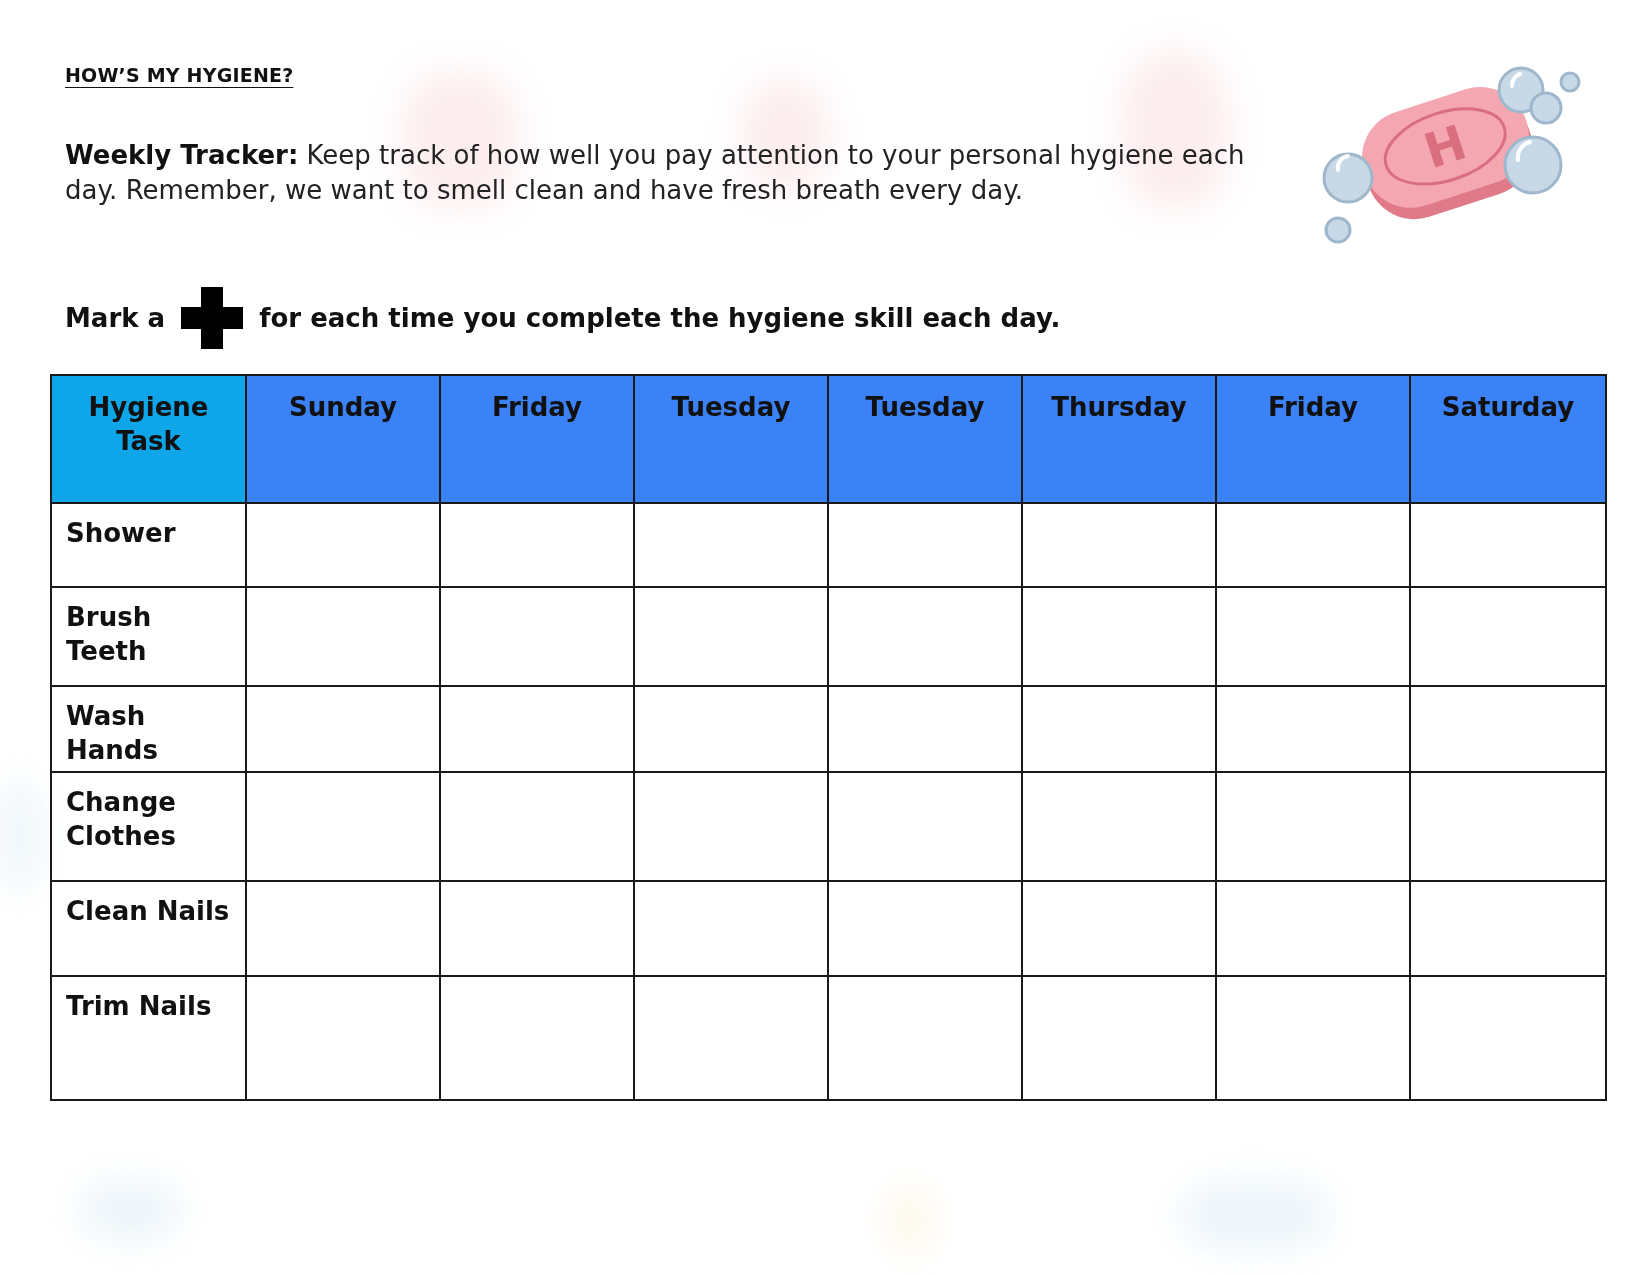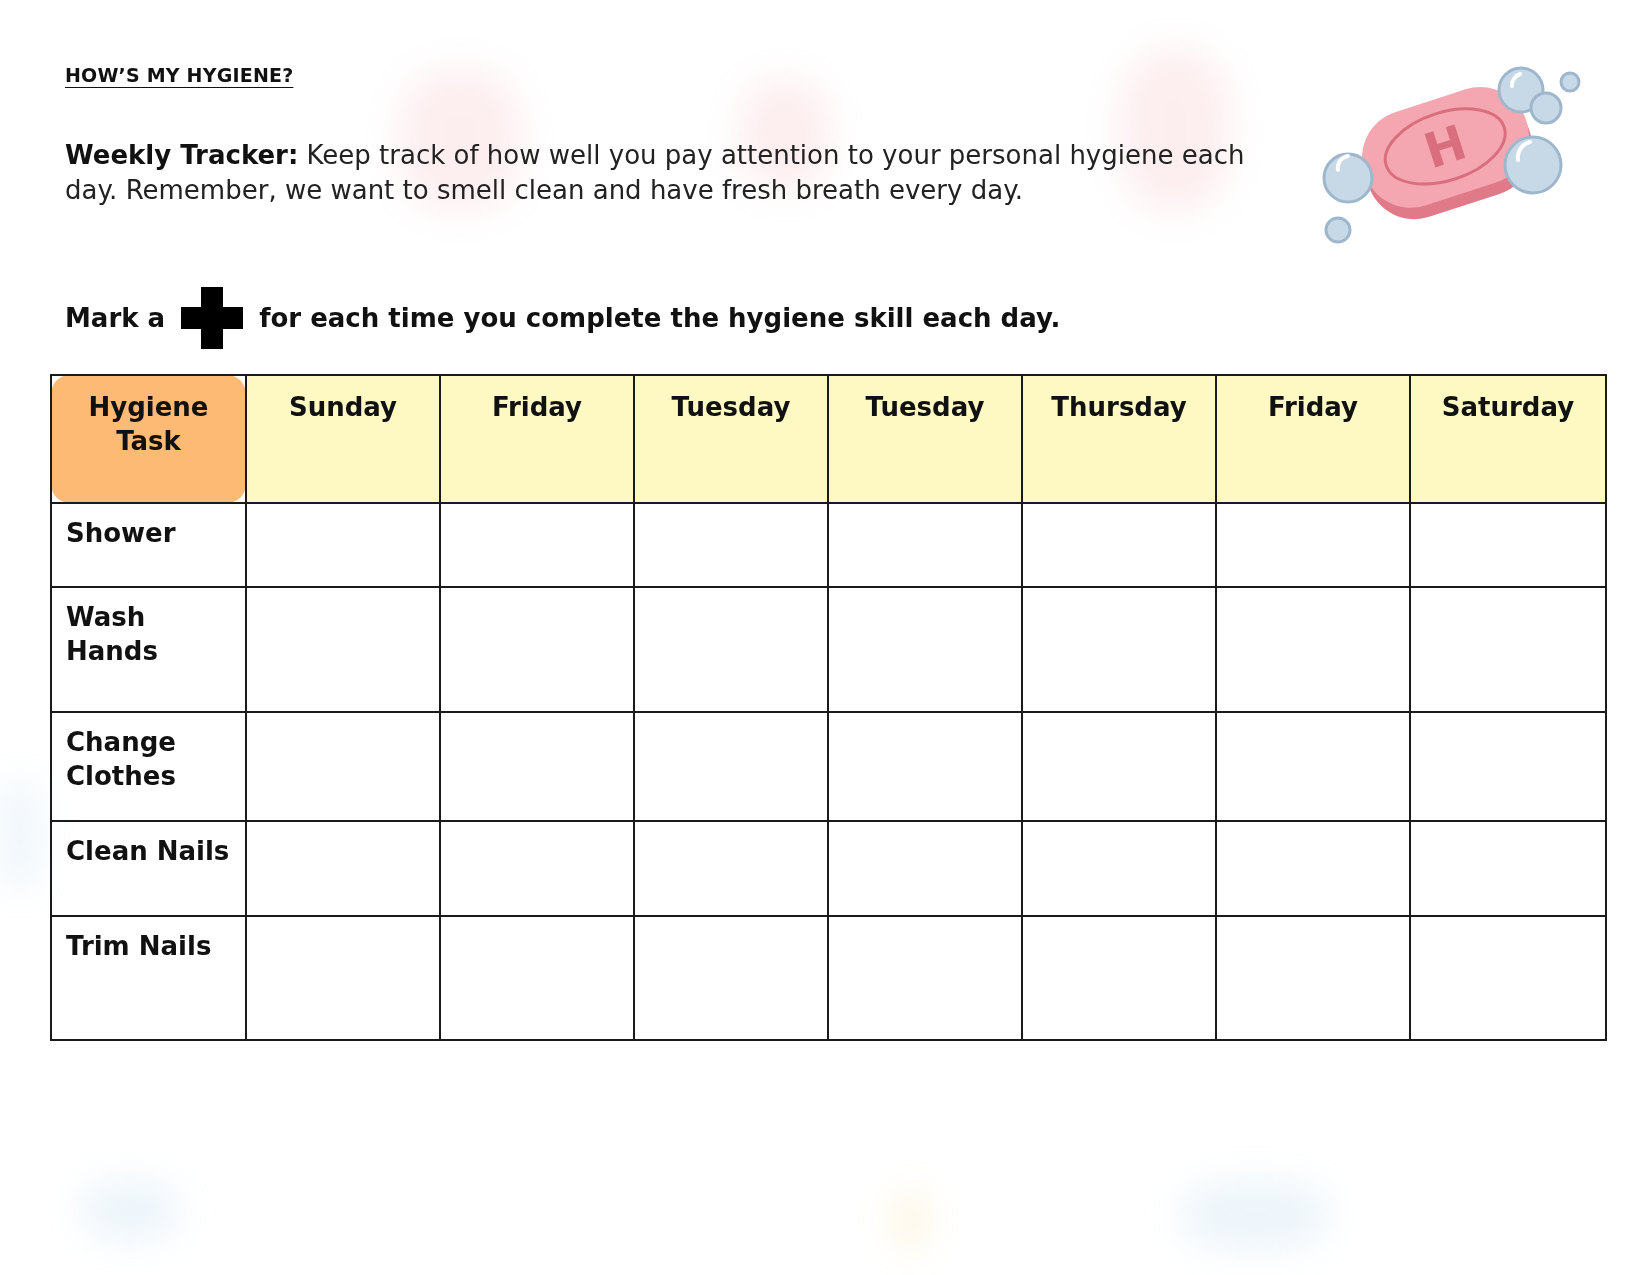--- a/index.html
+++ b/index.html
@@ -33,23 +33,23 @@
   table.tracker {
     position: absolute; left: 50px; top: 374px;
     border-collapse: collapse; table-layout: fixed; width: 1555px;
   }
   table.tracker td, table.tracker th {
     border: 2px solid #1a1a1a; vertical-align: top; padding: 0;
   }
   th {
     font-size: 26px; font-weight: bold; text-align: center;
     padding-top: 14px !important; line-height: 34px;
-    background: #fef9c3;
+    background: #3b82f6;
   }
-  th.task-head { background: #fdba74; border-radius: 19px; }
+  th.task-head { background: #0ea5e9; }
   td.task { font-size: 26px; font-weight: bold; line-height: 34px; padding: 12px 14px 0 14px !important; margin-left: 36px; }
   td.cell { background: rgba(255,255,255,0.9); }
 </style>
 </head>
 <body>
 
 <div class="bg-blob" style="left:400px;top:70px;width:120px;height:140px;background:#f3a0a8;"></div>
 <div class="bg-blob" style="left:740px;top:80px;width:90px;height:110px;background:#f3a0a8;"></div>
 <div class="bg-blob" style="left:1120px;top:50px;width:110px;height:160px;background:#f3a0a8;"></div>
 <div class="bg-blob" style="left:0px;top:780px;width:40px;height:110px;background:#9cc9e6;"></div>
@@ -117,21 +117,31 @@
       <tr style="height: 84px;">
         <td class="task">Shower</td>
         <td class="cell"></td>
         <td class="cell"></td>
         <td class="cell"></td>
         <td class="cell"></td>
         <td class="cell"></td>
         <td class="cell"></td>
         <td class="cell"></td>
       </tr>
-      <tr style="height: 125px;">
+      <tr style="height: 99px;">
+        <td class="task" style="width: 120px;">Brush<br>Teeth</td>
+        <td class="cell"></td>
+        <td class="cell"></td>
+        <td class="cell"></td>
+        <td class="cell"></td>
+        <td class="cell"></td>
+        <td class="cell"></td>
+        <td class="cell"></td>
+      </tr>
+      <tr style="height: 86px;">
         <td class="task" style="width: 120px;">Wash<br>Hands</td>
         <td class="cell"></td>
         <td class="cell"></td>
         <td class="cell"></td>
         <td class="cell"></td>
         <td class="cell"></td>
         <td class="cell"></td>
         <td class="cell"></td>
       </tr>
       <tr style="height: 109px;">

